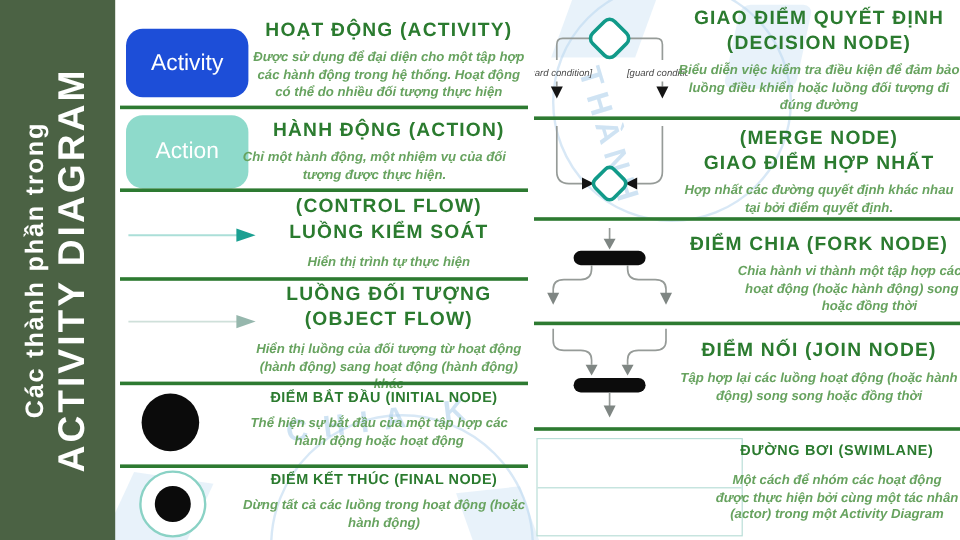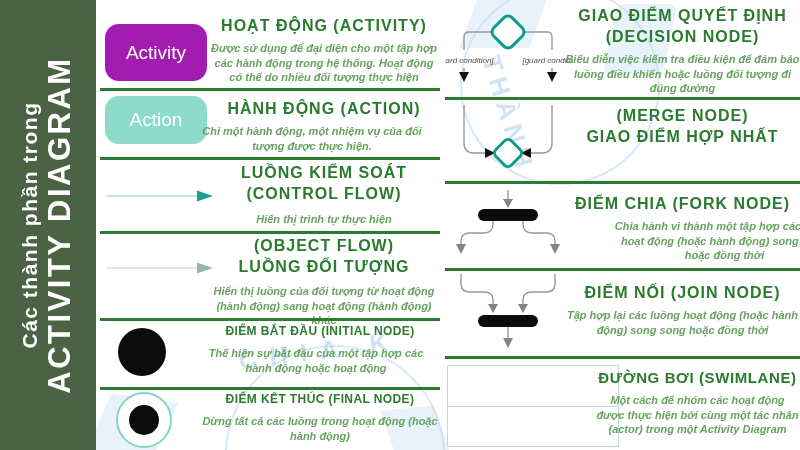--- a/index.html
+++ b/index.html
@@ -31,31 +31,31 @@
   .col-right { left:445px; width:355px; }
   .sep { position:absolute; left:0; height:2.5px; background:#2d7a31; }
   .sep-l { width:340px; }
   .sep-r { width:355px; }
   
   .title {
     position:absolute; font-weight:700; color:#2b7b2f; font-size:16px;
     letter-spacing:1px; text-align:center; white-space:nowrap; line-height:1.3;
   }
   .title--tight { font-size:12px; letter-spacing:.4px; }
-  .title--sw { font-size:15px; letter-spacing:.6px; }
+  .title--sw { font-size:12px; letter-spacing:.6px; }
   .desc {
     position:absolute; font-style:italic; font-weight:600; color:#67a35f;
     font-size:11px; line-height:1.33; text-align:center;
   }
   
   .node-box {
     position:absolute; border-radius:14px; display:flex; align-items:center;
     justify-content:center; color:#ffffff; font-size:19px;
   }
-  .node-box--activity { background:#a21caf; }
+  .node-box--activity { background:#1d4ed8; }
   .node-box--action   { background:#8edacb; }
   .initial-circle { position:absolute; width:48px; height:48px; border-radius:50%; background:#0b0b0b; }
   .diagram { position:absolute; }
   .guard-lbl { font-style:italic; font-size:8px; fill:#4a4a4a; }
   .swimlane {
     position:absolute; border:1.5px solid #b9ded8; background:transparent;
     display:flex; flex-direction:column;
   }
   .swim-row { flex:1; }
   .swim-row + .swim-row { border-top:1.5px solid #b9ded8; }
@@ -83,45 +83,45 @@
 
   <section class="col col-left">
 
     <div class="node-box node-box--activity" style="left:5px; top:24px; width:102px; height:57px;">
       <span>Activity</span>
     </div>
     <div class="title" style="left:108px; top:16px; width:232px;">HOẠT ĐỘNG (ACTIVITY)</div>
     <div class="desc" style="left:108px; top:41px; width:232px;">Được sử dụng để đại diện cho một tập hợp các hành động trong hệ thống. Hoạt động có thể do nhiều đối tượng thực hiện</div>
     <div class="sep sep-l" style="top:88px;"></div>
 
-    <div class="node-box node-box--action" style="left:5px; top:96px; width:102px; height:48px;">
+    <div class="node-box node-box--action" style="left:5px; top:96px; width:102px; height:61px;">
       <span>Action</span>
     </div>
     <div class="title" style="left:108px; top:99px; width:232px;">HÀNH ĐỘNG (ACTION)</div>
     <div class="desc" style="left:96px; top:124px; width:232px;">Chỉ một hành động, một nhiệm vụ của đối tượng được thực hiện.</div>
     <div class="sep sep-l" style="top:157px;"></div>
 
     <svg class="diagram" style="left:5px; top:188px;" width="110" height="16" viewBox="0 0 110 16">
       <line x1="2" y1="8" x2="93" y2="8" stroke="#abdfd8" stroke-width="1.6"></line>
       <polygon points="92,2.5 108,8 92,13.5" fill="#1ba092"></polygon>
     </svg>
     <div class="title" style="left:108px; top:163px; width:232px;">
+      <div>(CONTROL FLOW)</div>
       <div>LUỒNG KIỂM SOÁT</div>
-      <div>(CONTROL FLOW)</div>
     </div>
     <div class="desc" style="left:108px; top:212px; width:232px;">Hiển thị trình tự thực hiện</div>
     <div class="sep sep-l" style="top:231px;"></div>
 
     <svg class="diagram" style="left:5px; top:260px;" width="110" height="16" viewBox="0 0 110 16">
       <line x1="2" y1="8" x2="93" y2="8" stroke="#cfe0da" stroke-width="1.6"></line>
       <polygon points="92,2.5 108,8 92,13.5" fill="#96b7ad"></polygon>
     </svg>
     <div class="title" style="left:108px; top:236px; width:232px;">
+      <div>LUỒNG ĐỐI TƯỢNG</div>
       <div>(OBJECT FLOW)</div>
-      <div>LUỒNG ĐỐI TƯỢNG</div>
     </div>
     <div class="desc" style="left:108px; top:284px; width:232px;">Hiển thị luồng của đối tượng từ hoạt động (hành động) sang hoạt động (hành động) khác</div>
     <div class="sep sep-l" style="top:318px;"></div>
 
     <div class="initial-circle" style="left:18px; top:328px;"></div>
     <div class="title title--tight" style="left:100px; top:324px; width:240px;">ĐIỂM BẮT ĐẦU (INITIAL NODE)</div>
     <div class="desc" style="left:96px; top:346px; width:240px;">Thể hiện sự bắt đầu của một tập hợp các hành động hoặc hoạt động</div>
     <div class="sep sep-l" style="top:387px;"></div>
 
     <svg class="diagram" style="left:14px; top:390px;" width="60" height="60" viewBox="0 0 60 60">
@@ -156,20 +156,21 @@
       <path d="M21 2 V40 Q21 50 31 50 H42" fill="none" stroke="#969b98" stroke-width="1.4"></path>
       <path d="M109 2 V40 Q109 50 99 50 H88" fill="none" stroke="#969b98" stroke-width="1.4"></path>
       <polygon points="42,45 52,50 42,55" fill="#141414"></polygon>
       <polygon points="88,45 78,50 88,55" fill="#141414"></polygon>
       <rect x="54" y="39" width="22" height="22" rx="5" transform="rotate(45 65 50)" fill="#ffffff" stroke="#119a89" stroke-width="3"></rect>
     </svg>
     <div class="title" style="left:120px; top:106px; width:235px;">
       <div>(MERGE NODE)</div>
       <div>GIAO ĐIỂM HỢP NHẤT</div>
     </div>
+    <div class="desc" style="left:120px; top:152px; width:235px;">Hợp nhất các đường quyết định khác nhau tại bởi điểm quyết định.</div>
     <div class="sep sep-r" style="top:181px;"></div>
 
     <svg class="diagram" style="left:-2px; top:188px;" width="130" height="76" viewBox="0 0 130 76">
       <path d="M65 2 V12" fill="none" stroke="#969b98" stroke-width="1.4"></path>
       <polygon points="60,11 70,11 65,20" fill="#7f8683"></polygon>
       <rect x="35" y="21" width="60" height="12" rx="6" fill="#0c0c0c"></rect>
       <path d="M50 33 V36 Q50 45 41 45 H27 Q18 45 18 53 V57" fill="none" stroke="#969b98" stroke-width="1.4"></path>
       <path d="M80 33 V36 Q80 45 89 45 H103 Q112 45 112 53 V57" fill="none" stroke="#969b98" stroke-width="1.4"></path>
       <polygon points="13,56 23,56 18,66" fill="#7f8683"></polygon>
       <polygon points="107,56 117,56 112,66" fill="#7f8683"></polygon>

